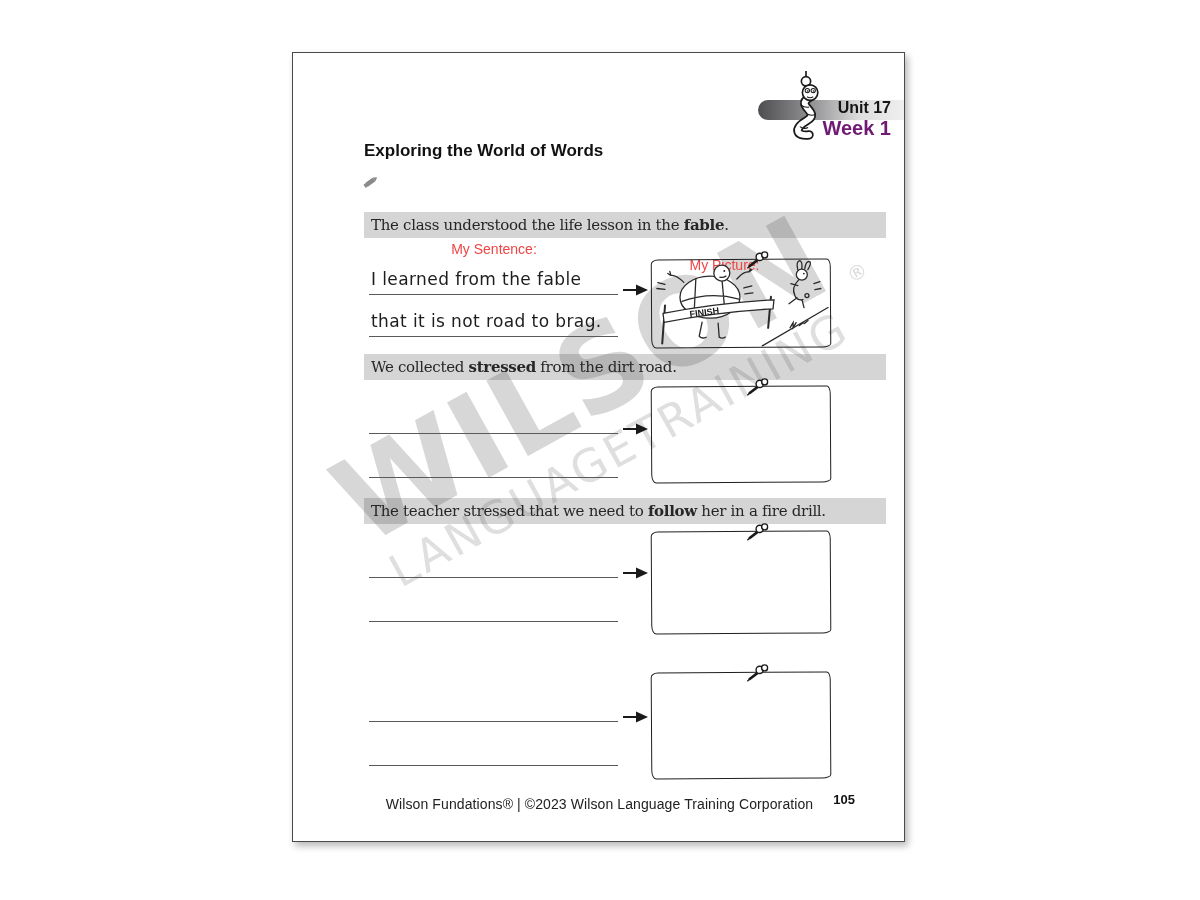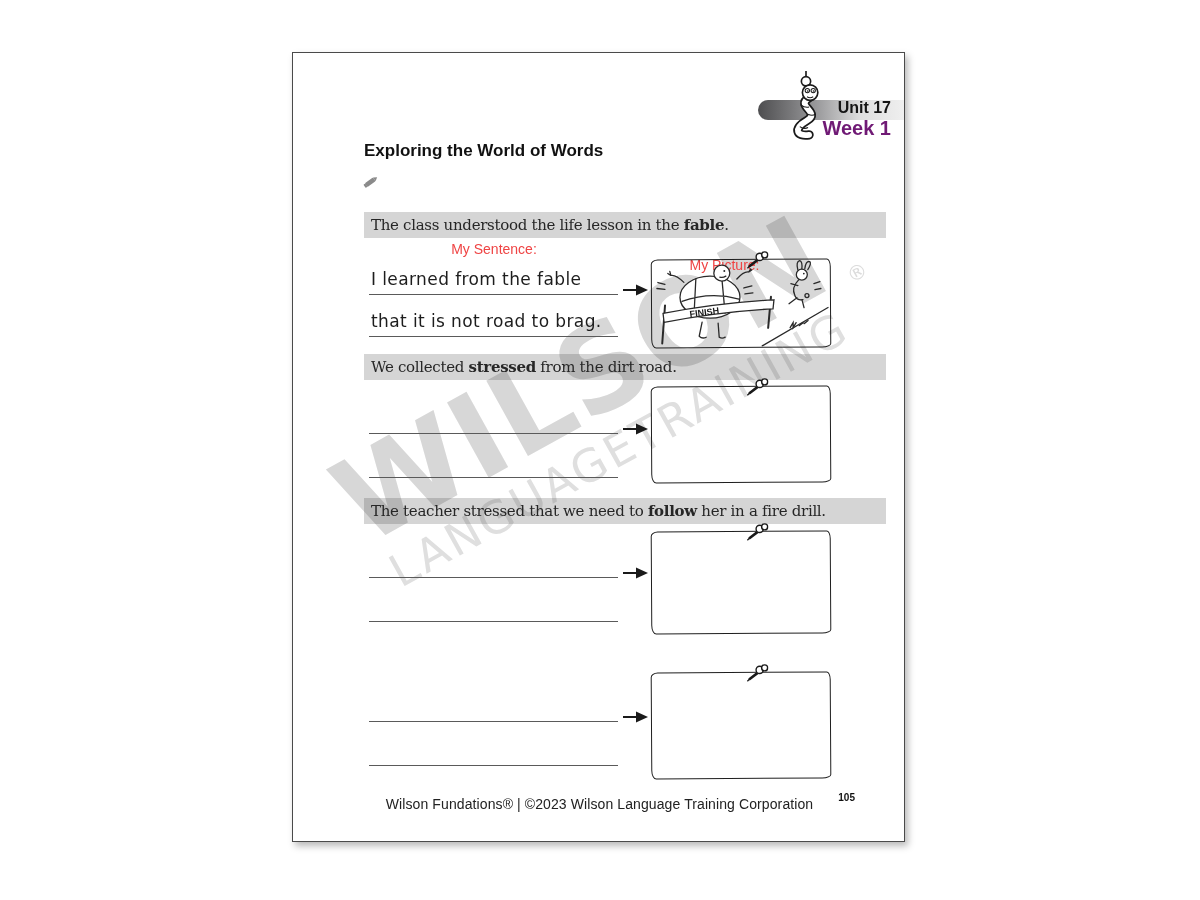--- a/index.html
+++ b/index.html
@@ -53,21 +53,21 @@
 
   .pic-box { position:absolute; left:358px; width:180px; background:transparent;
              border:1.6px solid #1f1f1f; border-radius:7px 4px 9px 5px / 5px 8px 4px 9px;
              transform:rotate(-0.35deg); }
   .pushpin { position:absolute; left:52%; top:-9px; width:24px; height:20px; }
   .illus { position:absolute; inset:0; width:100%; height:100%; }
 
   
   .footer-credit { position:absolute; left:0; top:743px; width:613px; text-align:center;
                    font-size:14px; color:#222; letter-spacing:0.1px; }
-  .page-number { position:absolute; right:49px; top:739px; font-size:10px; font-weight:bold; color:#111;margin-left:7px; }
+  .page-number { position:absolute; right:49px; top:739px; font-size:13px; font-weight:bold; color:#111;margin-left:7px; }
 </style>
 </head>
 <body>
 
 <div class="canvas">
   <div class="sheet">
 
     <div class="watermark-layer">
       <div class="wm1">WILSON</div>
       <div class="wm2">

